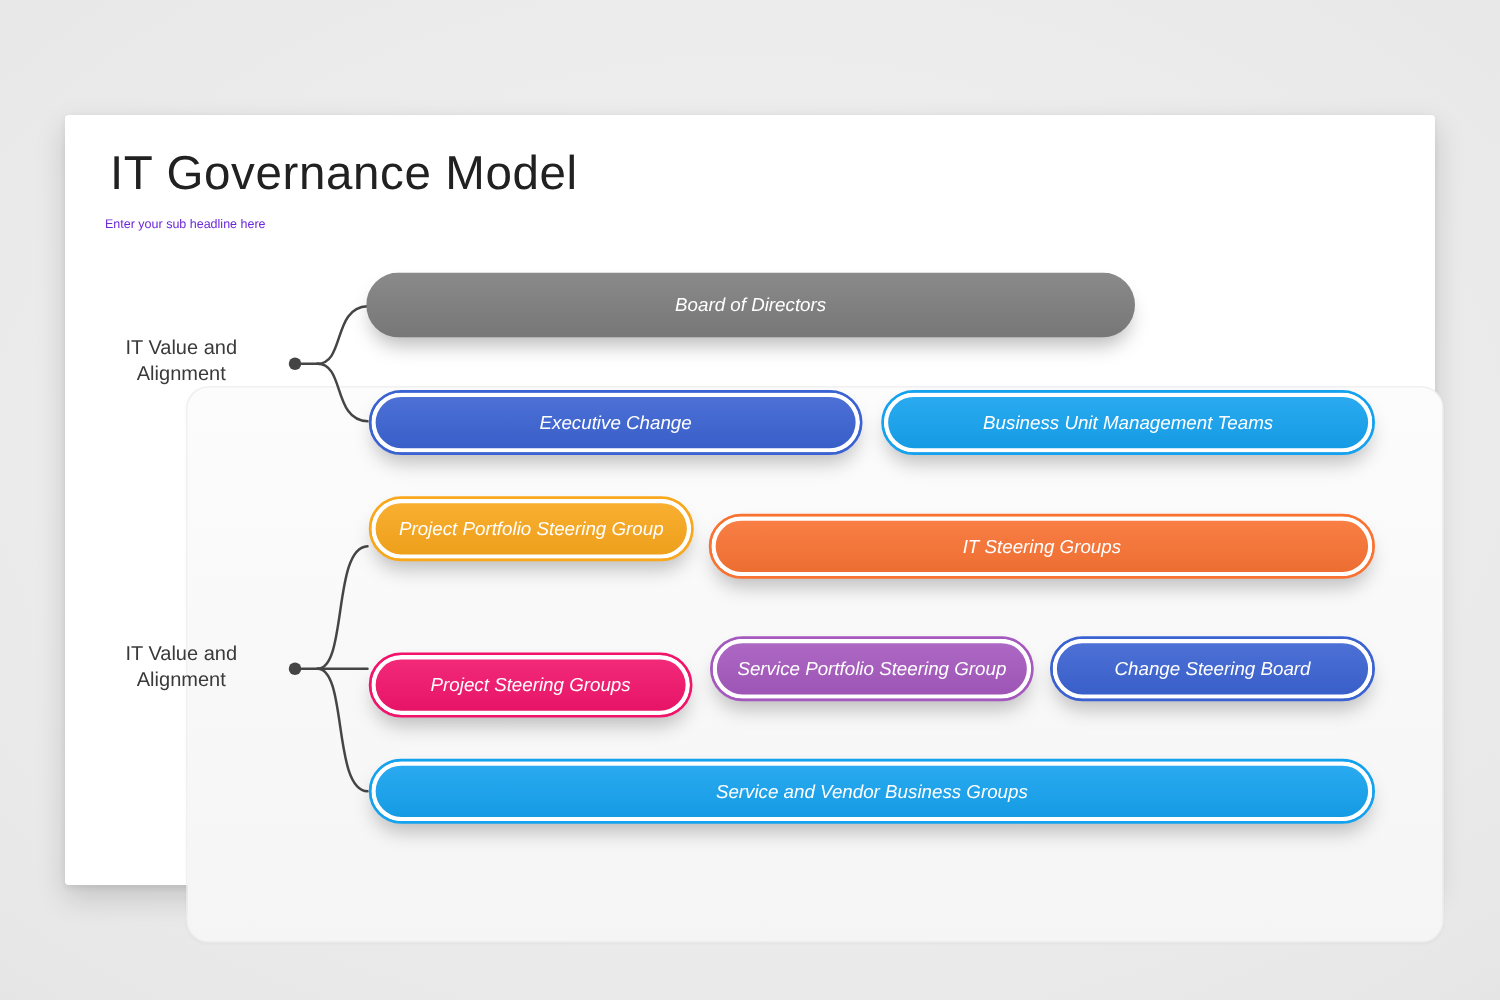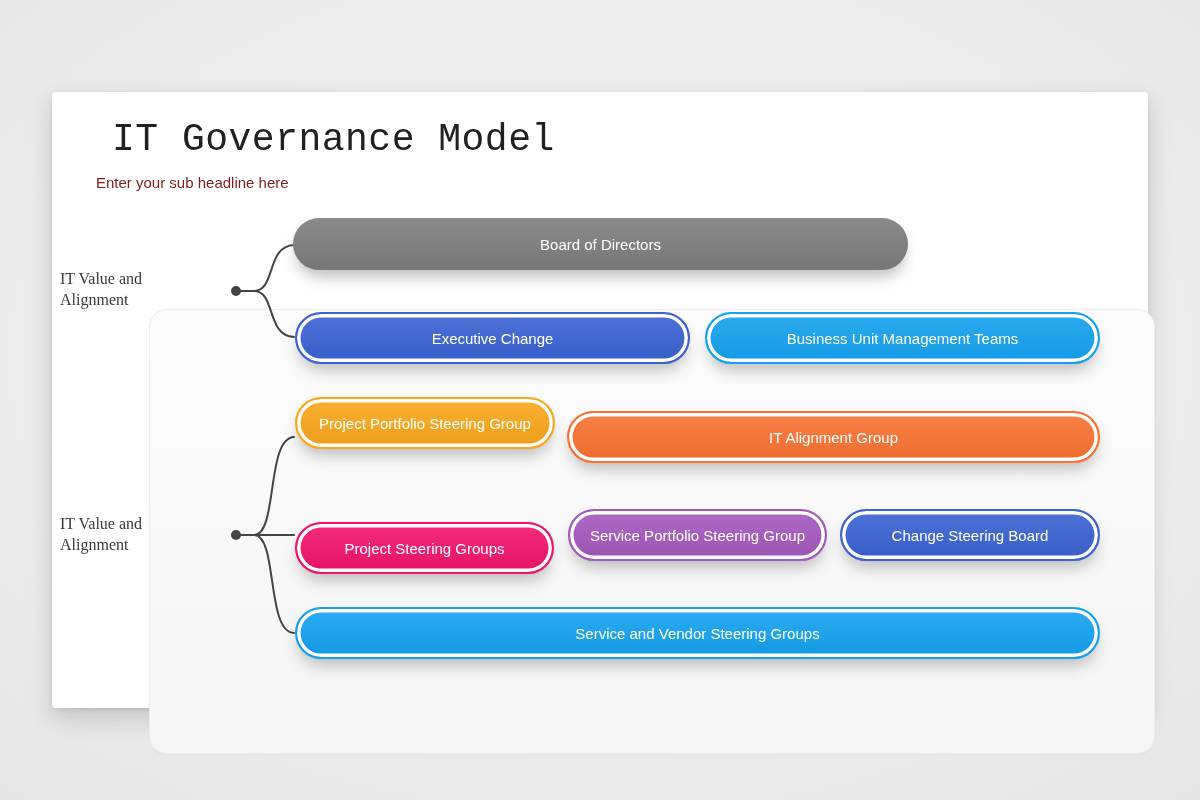--- a/index.html
+++ b/index.html
@@ -8,50 +8,51 @@
     font-family:"Liberation Sans", sans-serif;
     background: radial-gradient(120% 120% at 50% 45%, #f3f3f3 0%, #e8e8e8 55%, #d6d6d6 100%);
     position:relative;
   }
   .slide {
     position:absolute; left:52px; top:92px; width:1096px; height:616px;
     background:#ffffff; border-radius:3px;
     box-shadow:0 10px 24px rgba(0,0,0,.16), 0 2px 5px rgba(0,0,0,.07);
   }
   .title {
-    position:absolute; left:112px; top:118px;
-    font-size:38px; font-weight:500; color:#212121; letter-spacing:.5px;font-family:Liberation Mono, monospace;
+    position:absolute; left:88px; top:118px;
+    font-size:38px; font-weight:500; color:#212121; letter-spacing:.5px;
   }
   .subtitle {
-    position:absolute; left:96px; top:174px;
-    font-size:15px; color:#7f1d1d;
+    position:absolute; left:84px; top:174px;
+    font-size:10px; color:#6d28d9;
   }
   .panel {
     position:absolute; left:97px; top:217px; width:1006px; height:445px;
     border-radius:18px; border:1px solid #ededed;
     background:linear-gradient(180deg,#fcfcfc 0%, #f5f5f5 100%);
     box-shadow:0 1px 3px rgba(0,0,0,.04);
   }
   .pill {
     position:absolute; height:52px; border-radius:26px;
     display:flex; align-items:center; justify-content:center;
     color:#fff; font-size:15px; text-align:center;
     background-color:var(--c);
     background-image:linear-gradient(180deg, rgba(255,255,255,.10), rgba(0,0,0,.05));
+    font-style:italic;
   }
   .pill.ring {
     border:2px solid var(--c);
     box-shadow: inset 0 0 0 3.5px #ffffff, 0 10px 16px -4px rgba(0,0,0,.25);
   }
   .pill.solid {
     box-shadow: 0 10px 16px -4px rgba(0,0,0,.28);
   }
   .group-label {
-    position:absolute; width:170px; text-align:left;
-    font-size:16px; line-height:21px; color:#3a3a3a;font-family:Liberation Serif, serif;
+    position:absolute; width:170px; text-align:center;
+    font-size:16px; line-height:21px; color:#3a3a3a;
   }
   .connectors {
     position:absolute; left:0; top:0; width:1200px; height:800px;
     pointer-events:none; color:var(--c,#454545);
   }
   .connectors path { fill:none; stroke:currentColor; stroke-width:2; stroke-linecap:round; }
   .connectors circle { fill:currentColor; }
 </style>
 </head>
 <body>
@@ -86,21 +87,21 @@
 </div>
 
 <div class="pill solid" style="left: 293px; top: 218px; width: 615px; --c: #7d7d7d;">Board of Directors</div>
 
 <div class="pill ring" style="left: 295px; top: 312px; width: 395px; --c: #3a62d2;">Executive Change</div>
 
 <div class="pill ring" style="left: 705px; top: 312px; width: 395px; --c: #14a2ef;">Business Unit Management Teams</div>
 
 <div class="pill ring" style="left: 295px; top: 397px; width: 260px; --c: #f9a71b;">Project Portfolio Steering Group</div>
 
-<div class="pill ring" style="left: 567px; top: 411px; width: 533px; --c: #f97232;">IT Alignment Group</div>
+<div class="pill ring" style="left: 567px; top: 411px; width: 533px; --c: #f97232;">IT Steering Groups</div>
 
 <div class="pill ring" style="left: 295px; top: 522px; width: 259px; --c: #f2136b;">Project Steering Groups</div>
 
 <div class="pill ring" style="left: 568px; top: 509px; width: 259px; --c: #a558be;">Service Portfolio Steering Group</div>
 
 <div class="pill ring" style="left: 840px; top: 509px; width: 260px; --c: #3a62d2;">Change Steering Board</div>
 
-<div class="pill ring" style="left: 295px; top: 607px; width: 805px; --c: #14a2ef;">Service and Vendor Steering Groups</div>
+<div class="pill ring" style="left: 295px; top: 607px; width: 805px; --c: #14a2ef;">Service and Vendor Business Groups</div>
 
 </body></html>

